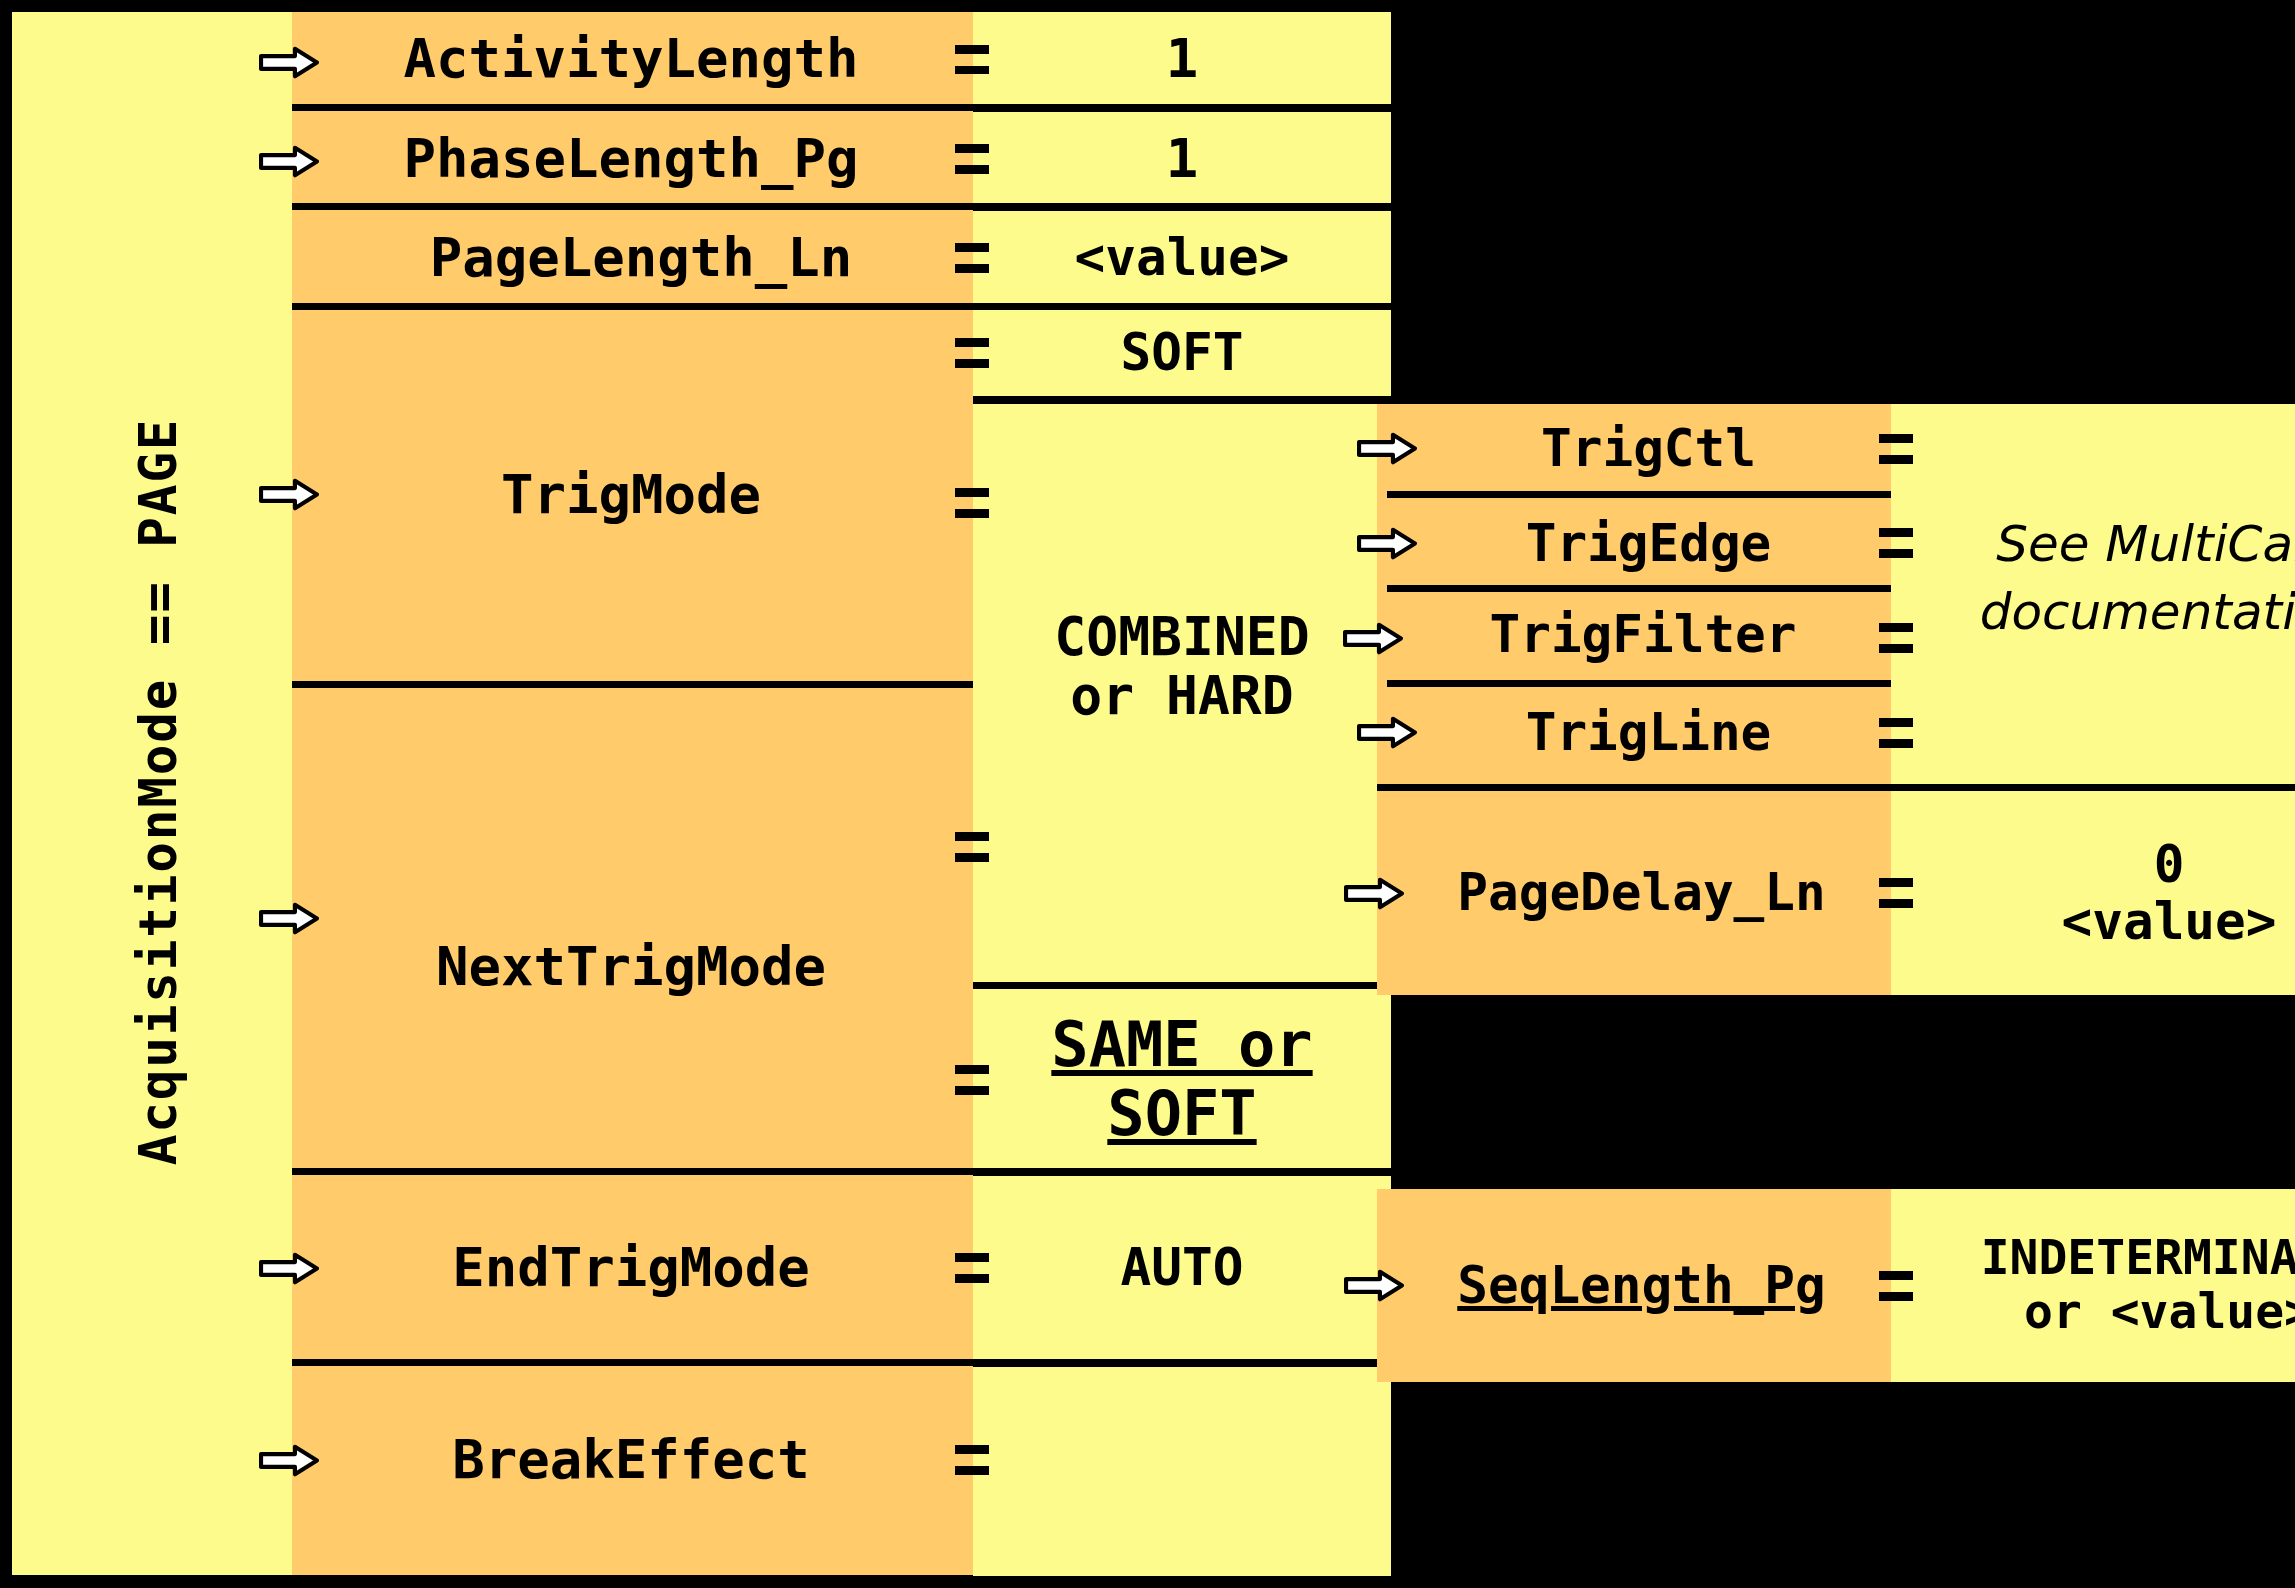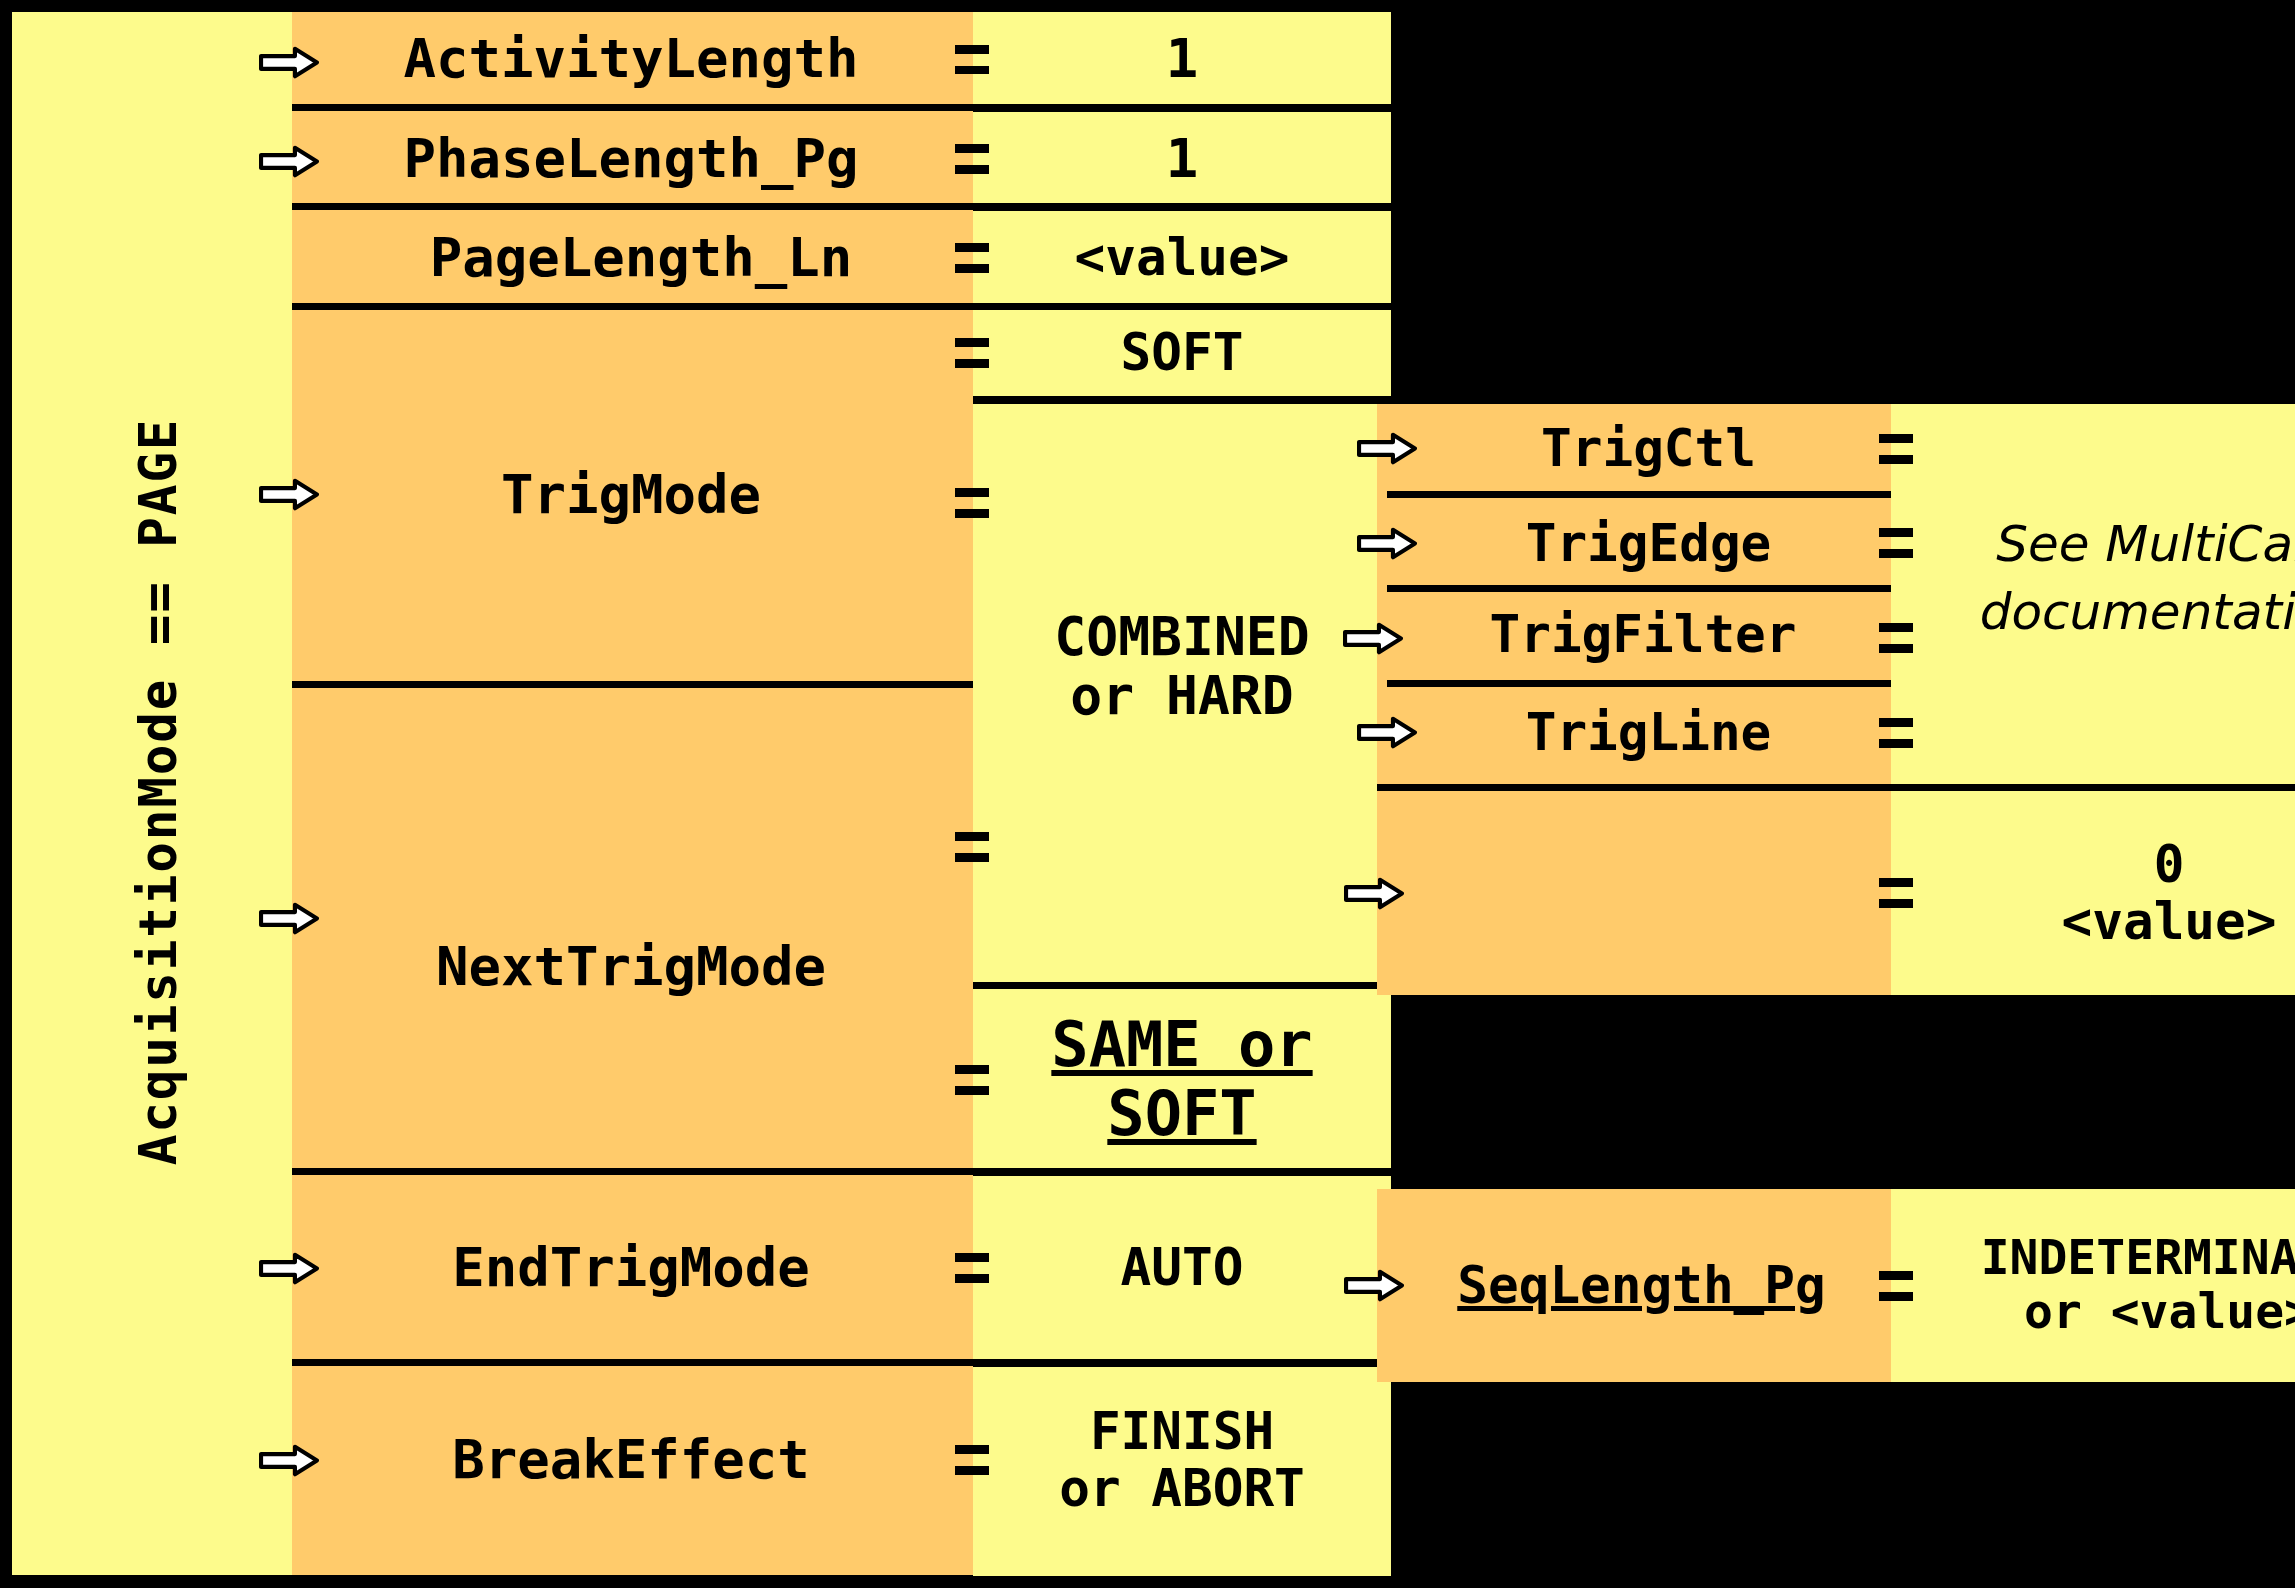--- a/index.html
+++ b/index.html
@@ -157,22 +157,20 @@
   <div class="arrow" style="left:259px;top:1444px;">
     <svg width="60" height="33" viewBox="0 0 130 72">
       <path d="M4 22 L78 22 L78 6 L126 36 L78 66 L78 50 L4 50 Z" fill="#fff" stroke="#000" stroke-width="9" stroke-linejoin="round"></path>
     </svg>
   </div>
   <div class="txt" style="left:321px;top:1421px;width:620px;height:78px;font-size:54px;">BreakEffect</div>
   <div class="eq" style="left:940px;top:1428px;width:64px;height:64px;">
       <i></i>
       <i></i>
     </div>
-  <div class="txt" style="left:973px;top:1391px;width:418px;height:138px;font-size:51px;">FINISH
-or ABORT</div>
 
   <div class="blk orange" style="left:1377px;top:404px;width:514px;height:591px;"></div>
   <div class="blk yellow" style="left:1891px;top:404px;width:550px;height:380px;"></div>
 
   <div class="hline" style="left:1387px;top:491px;width:504px;height:7.3px;"></div>
   <div class="hline" style="left:1387px;top:585px;width:504px;height:7.3px;"></div>
   <div class="hline" style="left:1387px;top:680px;width:504px;height:7.3px;"></div>
 
   <div class="hline" style="left:1377px;top:784px;width:1064px;height:7.3px;"></div>
 
@@ -224,20 +222,21 @@
 documentation</div>
 
   <div class="blk orange" style="left:1377px;top:791px;width:514px;height:204px;"></div>
   <div class="blk yellow" style="left:1891px;top:791px;width:550px;height:204px;"></div>
 
   <div class="arrow" style="left:1344px;top:877px;">
     <svg width="60" height="33" viewBox="0 0 130 72">
       <path d="M4 22 L78 22 L78 6 L126 36 L78 66 L78 50 L4 50 Z" fill="#fff" stroke="#000" stroke-width="9" stroke-linejoin="round"></path>
     </svg>
   </div>
+  <div class="txt" style="left:1396px;top:854px;width:491px;height:78px;font-size:51px;">PageDelay_Ln</div>
   <div class="eq" style="left:1864px;top:861px;width:64px;height:64px;">
       <i></i>
       <i></i>
     </div>
   <div class="txt" style="left:1896px;top:822px;width:546px;height:142px;font-size:51px;">0
 &lt;value&gt;</div>
 
   <div class="blk orange" style="left:1377px;top:1189px;width:514px;height:193px;"></div>
   <div class="blk yellow" style="left:1891px;top:1189px;width:550px;height:193px;"></div>
 

